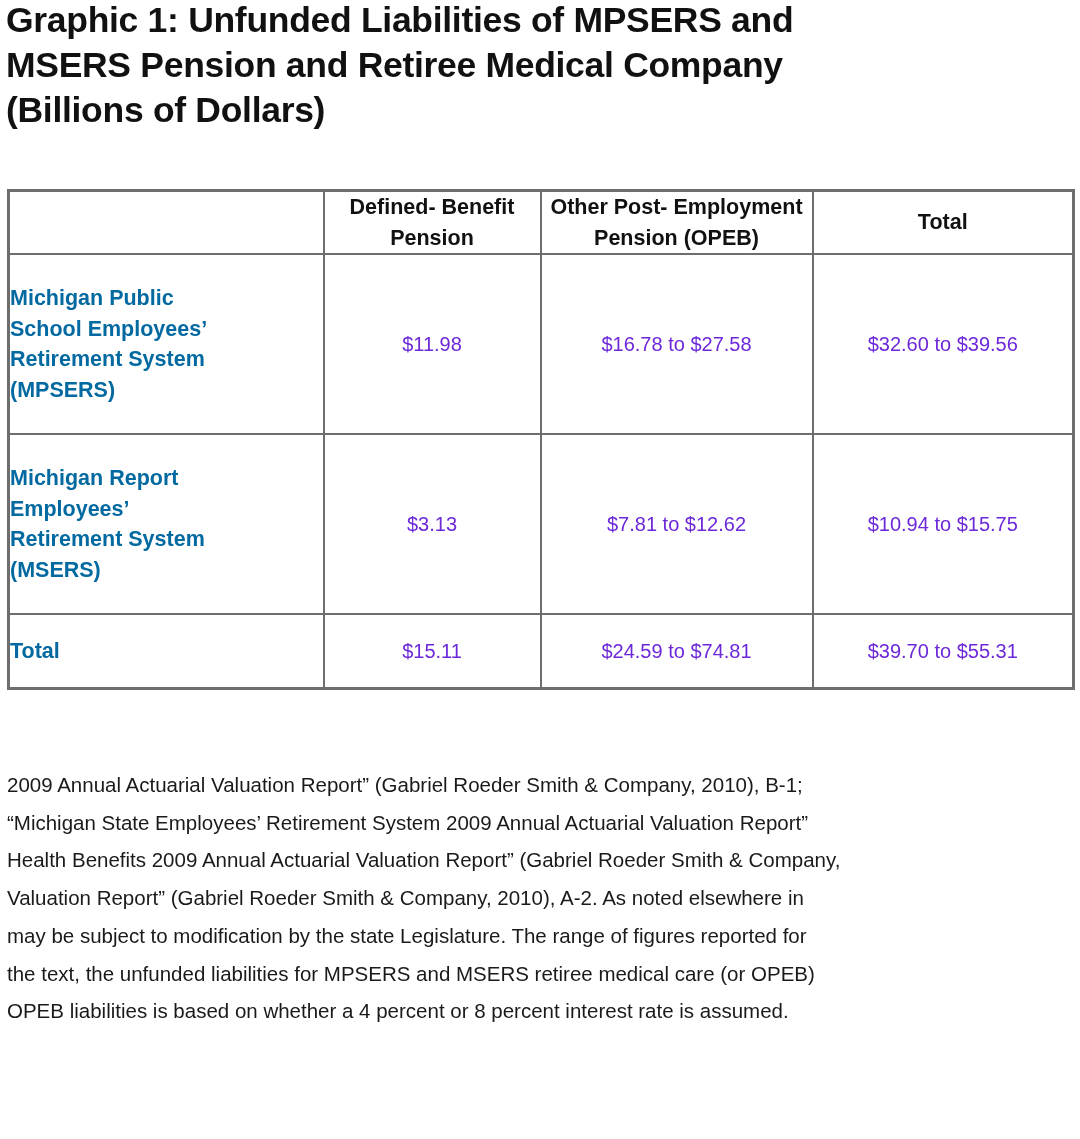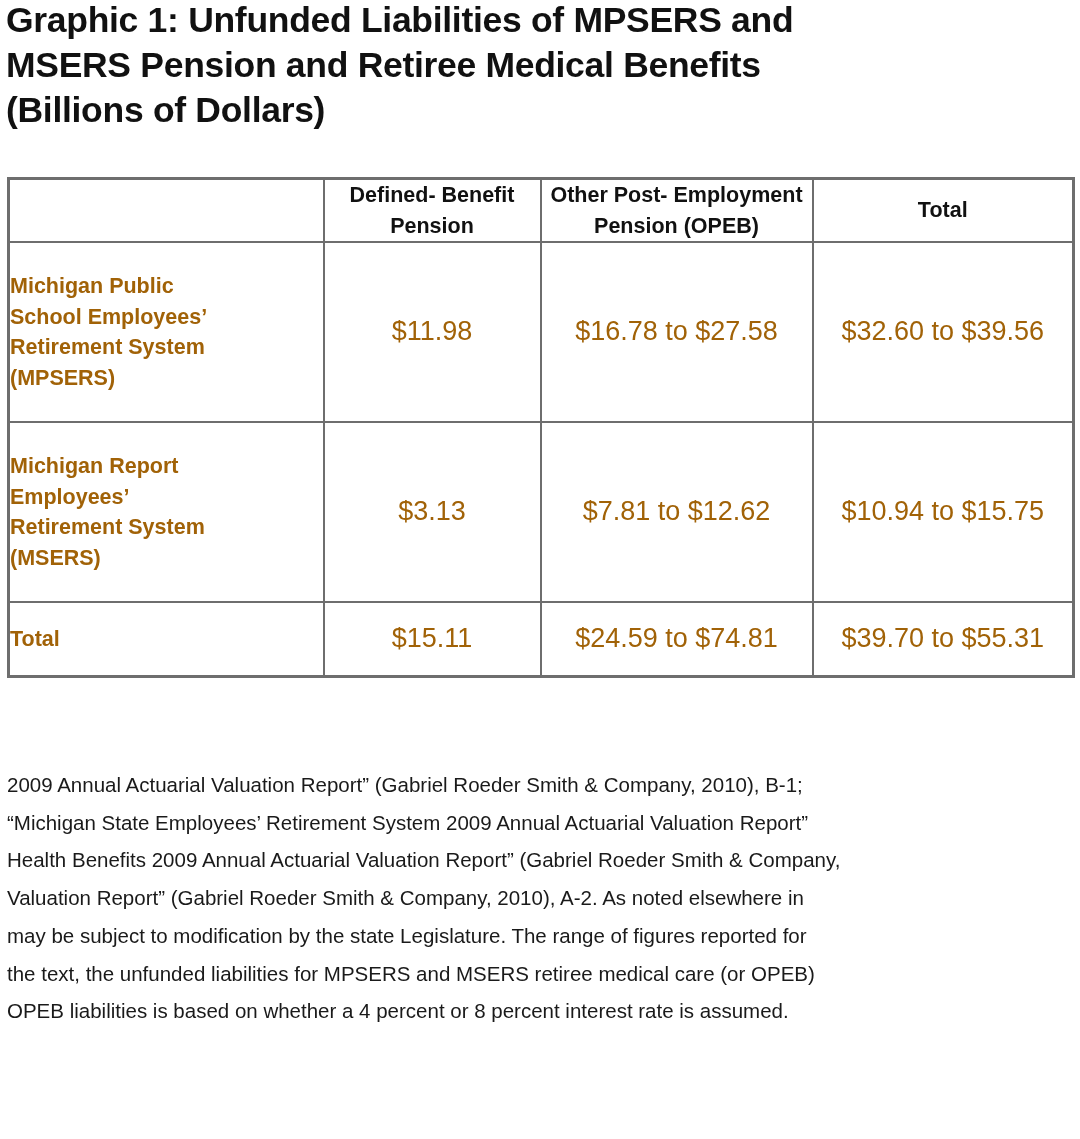--- a/index.html
+++ b/index.html
@@ -32,21 +32,21 @@
     line-height: 1.27;
     letter-spacing: -0.3px;
     color: #111111;
   }
   .title .tline { display: block; white-space: pre; }
 
   
   .table-wrap {
     position: absolute;
     left: 7px;
-    top: 177px;
+    top: 189px;
     width: 1065px;
   }
   table.graphic-table {
     width: 100%;
     border-collapse: collapse;
     table-layout: fixed;
     border: 3px solid #6e6e6e;
   }
   table.graphic-table td,
   table.graphic-table th {
@@ -68,31 +68,31 @@
     padding: 14px 10px 16px 10px;
     color: #111111;
   }
   .hdr-blank { padding: 0; }
 
   .row-head {
     font-weight: bold;
     font-size: 21.5px;
     line-height: 1.42;
     padding: 10px 12px 10px 18px;
-    color: #a16207;
+    color: #0369a1;
     text-align: left;
   }
   .row-head .hl { display: block; white-space: pre; }
 
   .num-cell {
     text-align: center;
-    font-size: 27px;
+    font-size: 20px;
     line-height: 1.4;
     padding: 10px 6px;
-    color: #a16207;
+    color: #6d28d9;
     white-space: nowrap;
   }
   .data-row td { height: 178px; }
   .total-row td { height: 72px; }
   .total-row .row-head { padding-top: 0; padding-bottom: 0; }
 
   
   .source {
     position: absolute;
     left: 7px;
@@ -107,21 +107,21 @@
     white-space: pre;
   }
 </style>
 </head>
 <body>
 
 <div class="page">
 
   <div class="title">
     <span class="tline">Graphic 1: Unfunded Liabilities of MPSERS and</span>
-    <span class="tline">MSERS Pension and Retiree Medical Benefits</span>
+    <span class="tline">MSERS Pension and Retiree Medical Company</span>
     <span class="tline">(Billions of Dollars)</span>
   </div>
 
   <div class="table-wrap">
     <table class="graphic-table">
       <colgroup>
         <col class="c0">
           <col class="c1">
           <col class="c2">
           <col class="c3">

